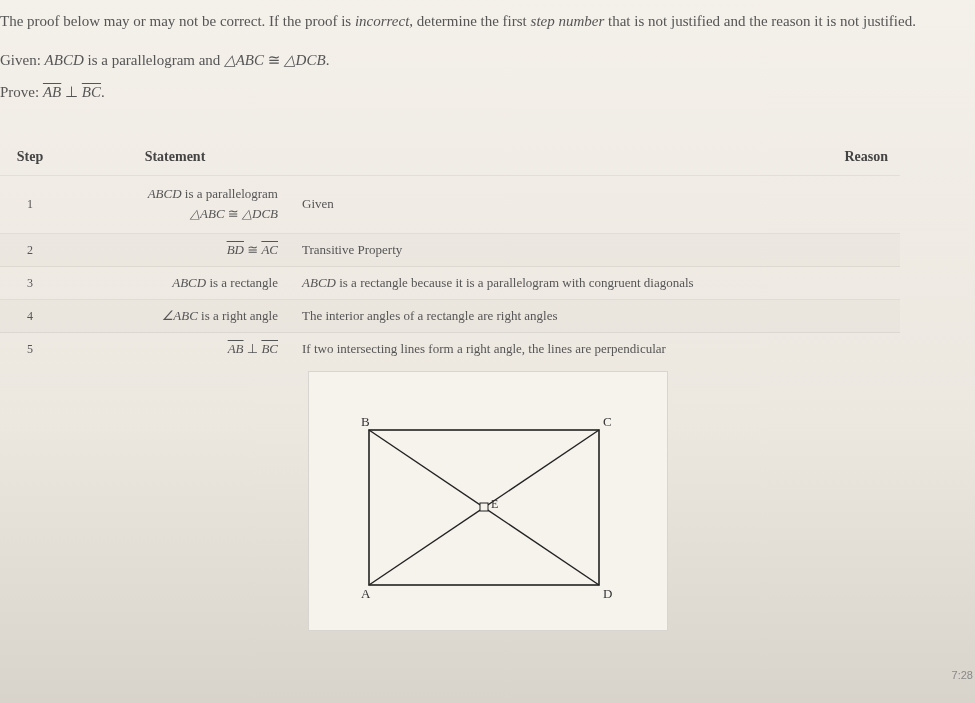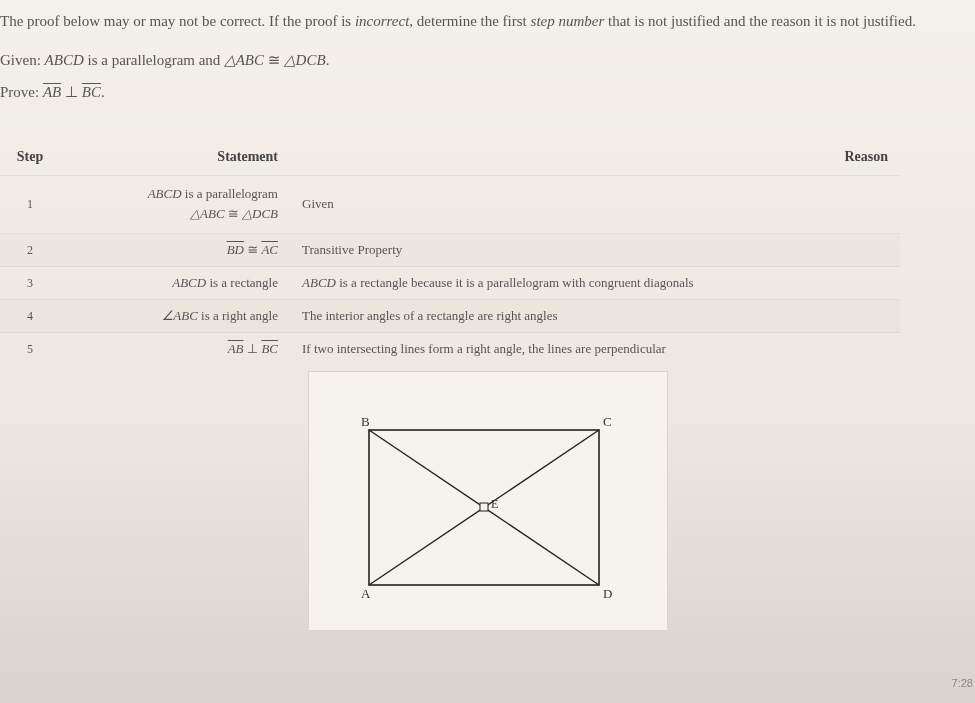--- a/index.html
+++ b/index.html
@@ -30,21 +30,21 @@
   .table-wrap { margin-top: 30px; }
   table { border-collapse: collapse; width: 900px; }
   th {
     text-align: left;
     font-weight: bold;
     font-size: 14px;
     padding: 8px 12px 10px 12px;
     color: #444;
   }
   th.step-col { text-align: center; width: 60px; }
-  th.stmt-col { text-align: right; width: 230px; }
+  th.stmt-col { text-align: center; width: 230px; }
   th.reas-col { text-align: right; }
   td {
     font-size: 13px;
     padding: 8px 12px;
     color: #555;
     vertical-align: middle;
     border-top: 1px solid rgba(0,0,0,0.06);
   }
   tbody tr:nth-child(even) td { background: rgba(0,0,0,0.015); }
   td.step-cell { text-align: center; font-size: 12px; }
@@ -55,21 +55,21 @@
     width: 360px;
     height: 260px;
     background: #f6f3ed;
     border: 1px solid rgba(0,0,0,0.12);
     position: relative;
   }
   .diagram svg { display:block; }
   .time-pill {
     position: absolute;
     right: 2px;
-    bottom: 14px;
+    bottom: 22px;
     font-size: 11px;
     color: #888;
     font-family: Arial, sans-serif;
     margin-left: 32px;
   }
 </style>
 </head>
 <body>
 
 <div class="question">

